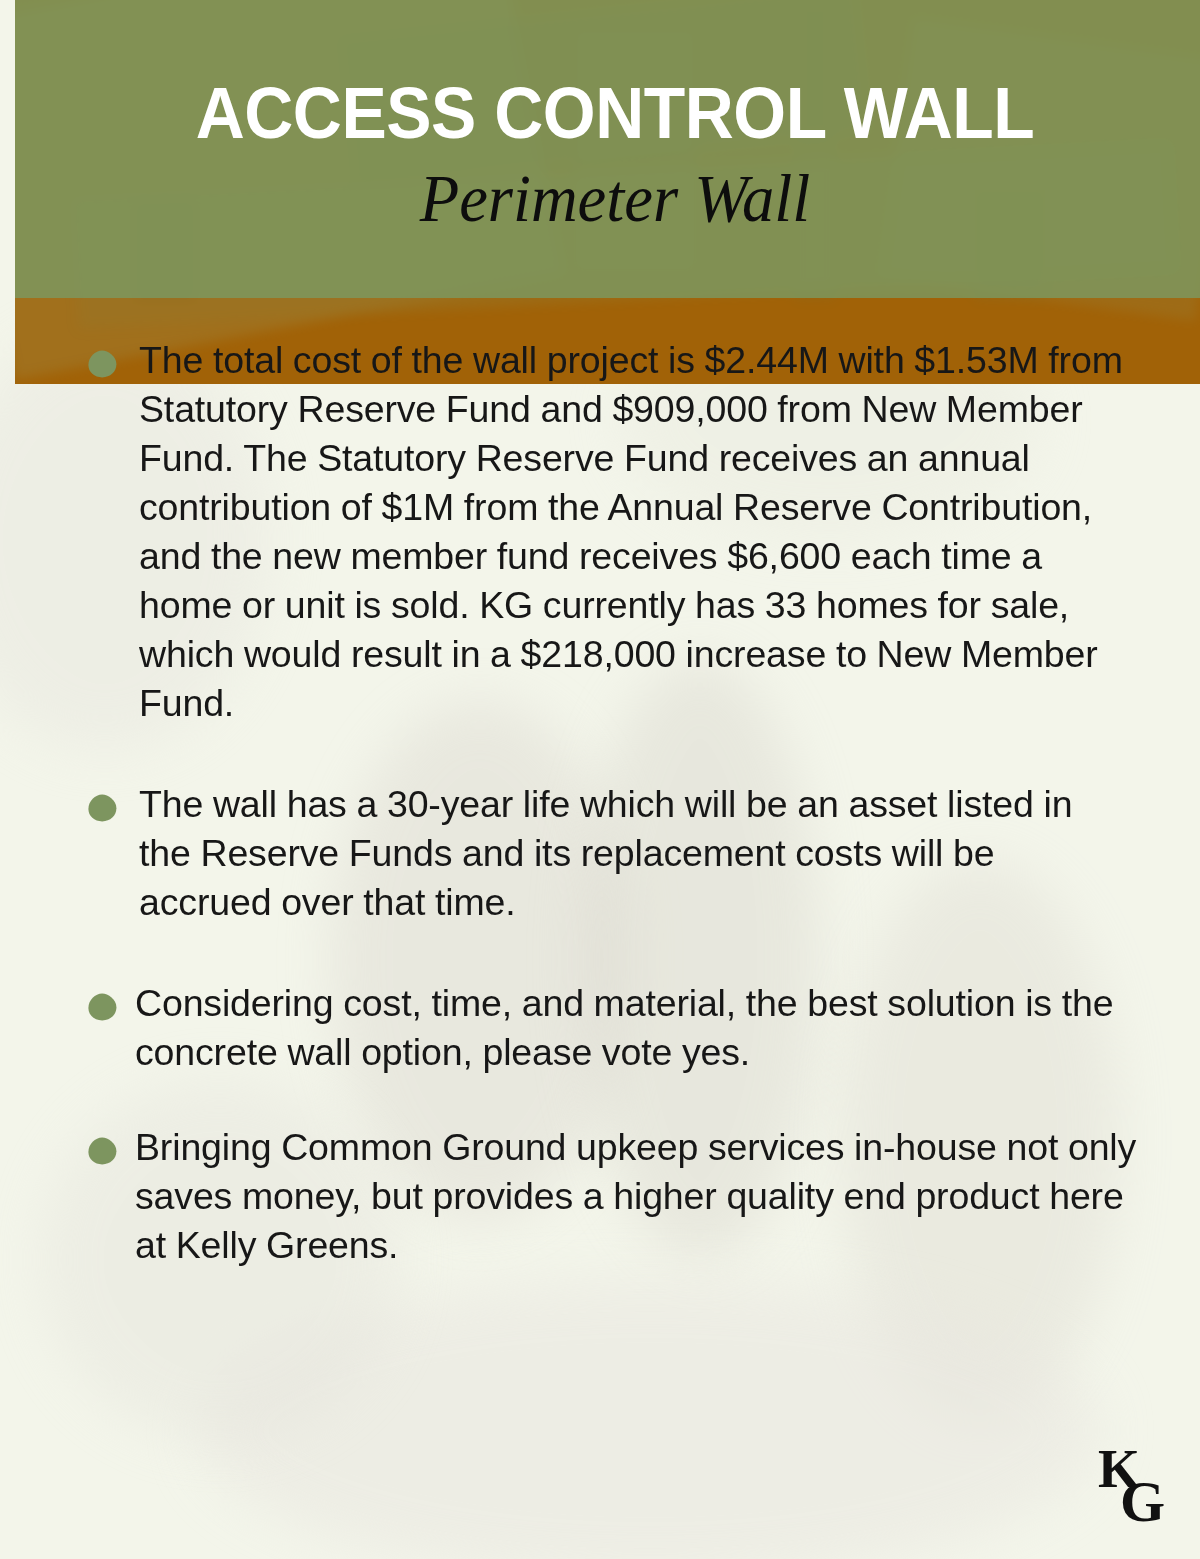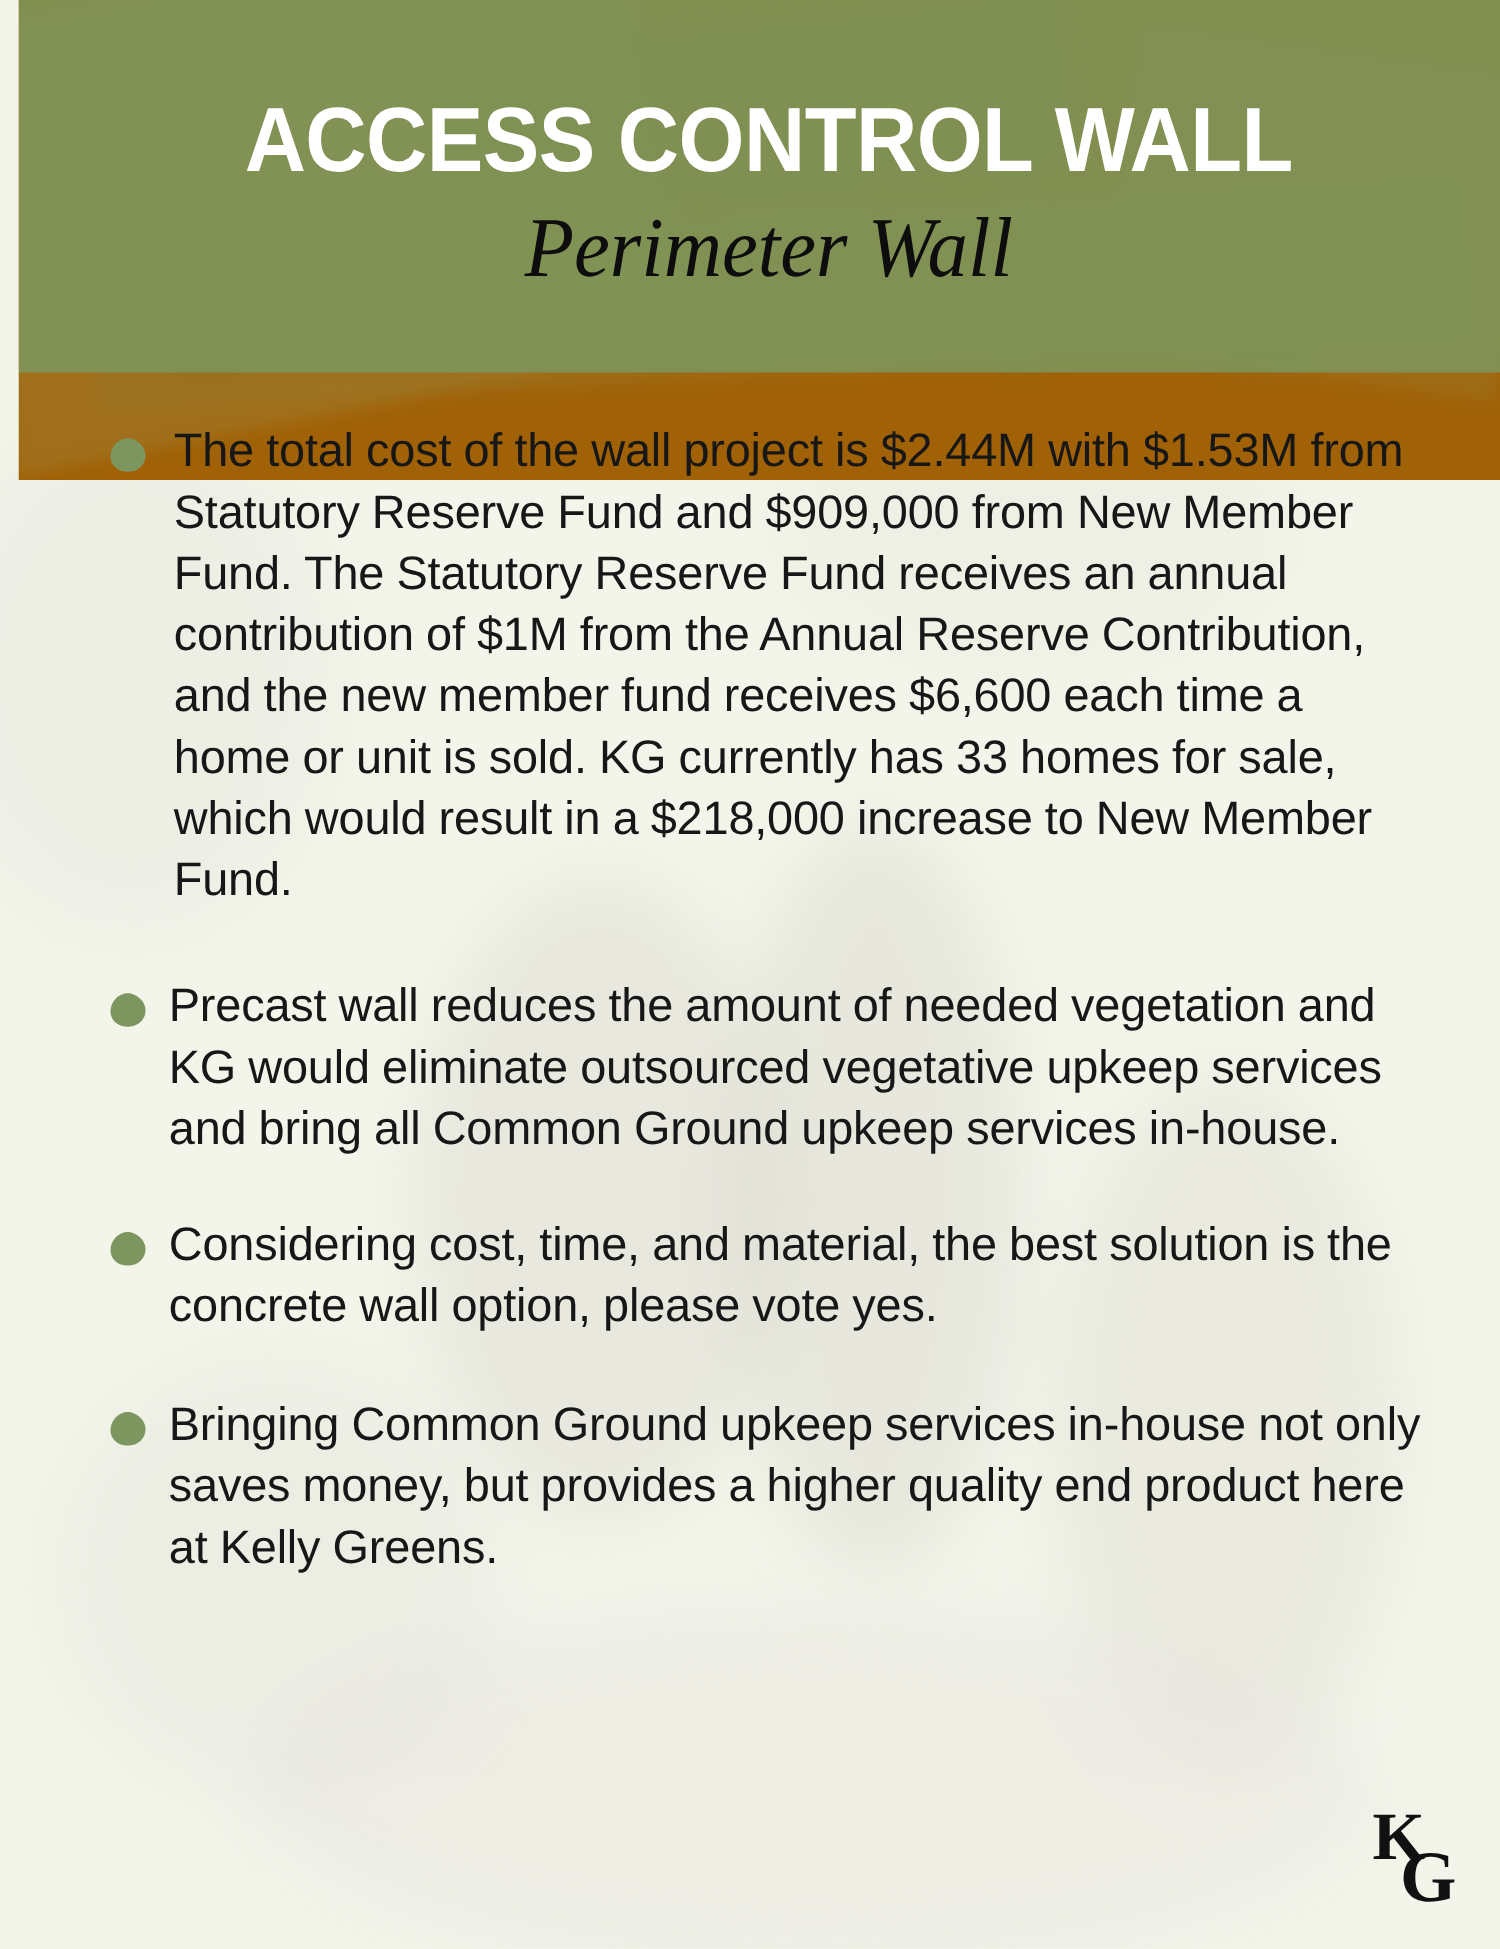--- a/index.html
+++ b/index.html
@@ -203,29 +203,29 @@
 
     <div class="bullet-row" id="bullet-0">
       <span class="bullet-mark">
         <svg viewBox="0 0 29 28" xmlns="http://www.w3.org/2000/svg">
           <path d="M14.2 0.6 C20.1 0.6 28.4 6.4 28.4 14.3 C28.4 21.8 22.2 27.4 14.2 27.4 C6.3 27.4 0.4 22.3 0.4 15.1 C0.4 7.1 7.2 0.6 14.2 0.6 Z" fill="#7d955f"></path>
         </svg>
       </span>
       <span class="bullet-text">The total cost of the wall project is $2.44M with $1.53M from Statutory Reserve Fund and $909,000 from New Member Fund. The Statutory Reserve Fund receives an annual contribution of $1M from the Annual Reserve Contribution, and the new member fund receives $6,600 each time a home or unit is sold. KG currently has 33 homes for sale, which would result in a $218,000 increase to New Member Fund.</span>
     </div>
 
-
-    <div class="bullet-row" id="bullet-2">
-      <span class="bullet-mark">
-        <svg viewBox="0 0 29 28" xmlns="http://www.w3.org/2000/svg">
-          <path d="M14.2 0.6 C20.1 0.6 28.4 6.4 28.4 14.3 C28.4 21.8 22.2 27.4 14.2 27.4 C6.3 27.4 0.4 22.3 0.4 15.1 C0.4 7.1 7.2 0.6 14.2 0.6 Z" fill="#7d955f"></path>
-        </svg>
-      </span>
-      <span class="bullet-text">Precast wall reduces the amount of needed vegetation and KG would eliminate outsourced vegetative upkeep services and bring all Common Ground upkeep services in-house.</span>
-    </div>
+    <div class="bullet-row" id="bullet-1">
+      <span class="bullet-mark">
+        <svg viewBox="0 0 29 28" xmlns="http://www.w3.org/2000/svg">
+          <path d="M14.2 0.6 C20.1 0.6 28.4 6.4 28.4 14.3 C28.4 21.8 22.2 27.4 14.2 27.4 C6.3 27.4 0.4 22.3 0.4 15.1 C0.4 7.1 7.2 0.6 14.2 0.6 Z" fill="#7d955f"></path>
+        </svg>
+      </span>
+      <span class="bullet-text">The wall has a 30-year life which will be an asset listed in the Reserve Funds and its replacement costs will be accrued over that time.</span>
+    </div>
+
 
     <div class="bullet-row" id="bullet-4">
       <span class="bullet-mark">
         <svg viewBox="0 0 29 28" xmlns="http://www.w3.org/2000/svg">
           <path d="M14.2 0.6 C20.1 0.6 28.4 6.4 28.4 14.3 C28.4 21.8 22.2 27.4 14.2 27.4 C6.3 27.4 0.4 22.3 0.4 15.1 C0.4 7.1 7.2 0.6 14.2 0.6 Z" fill="#7d955f"></path>
         </svg>
       </span>
       <span class="bullet-text">Considering cost, time, and material, the best solution is the concrete wall option, please vote yes.</span>
     </div>
 

